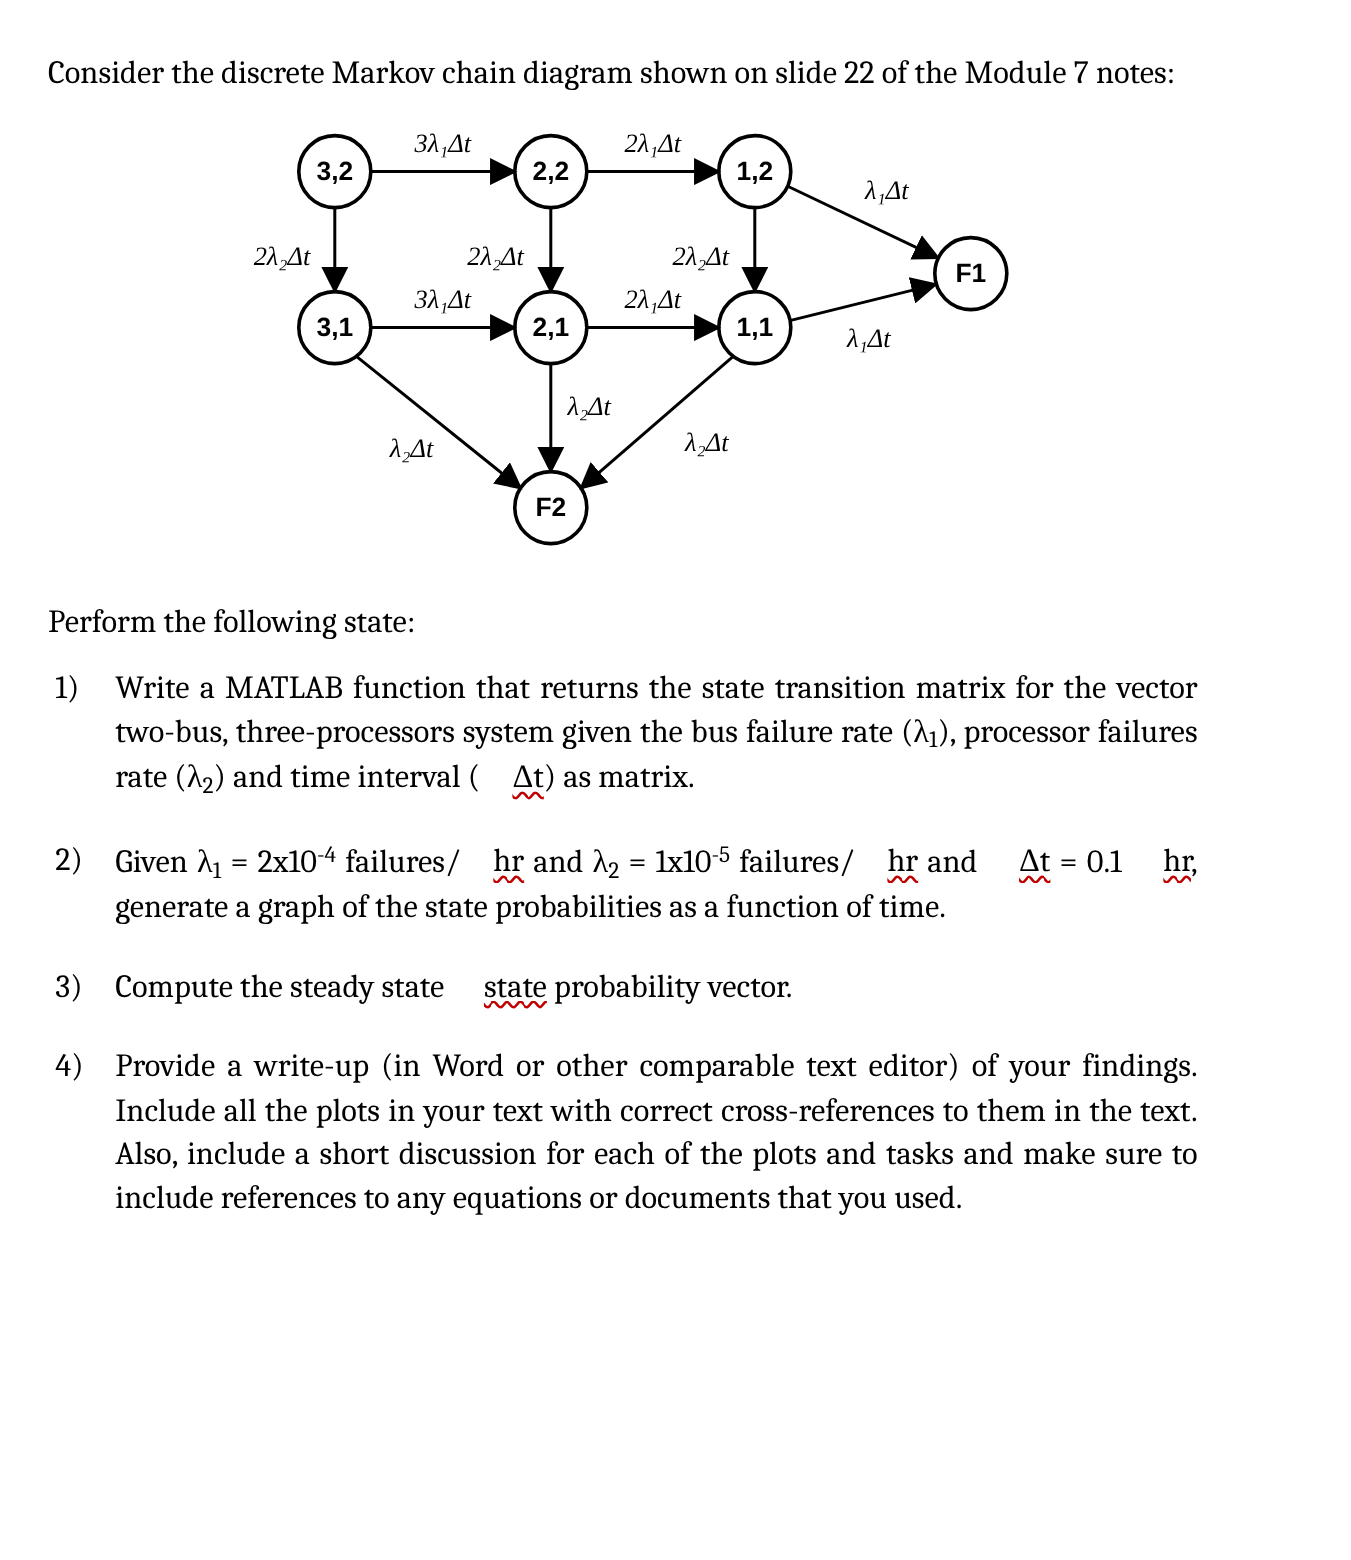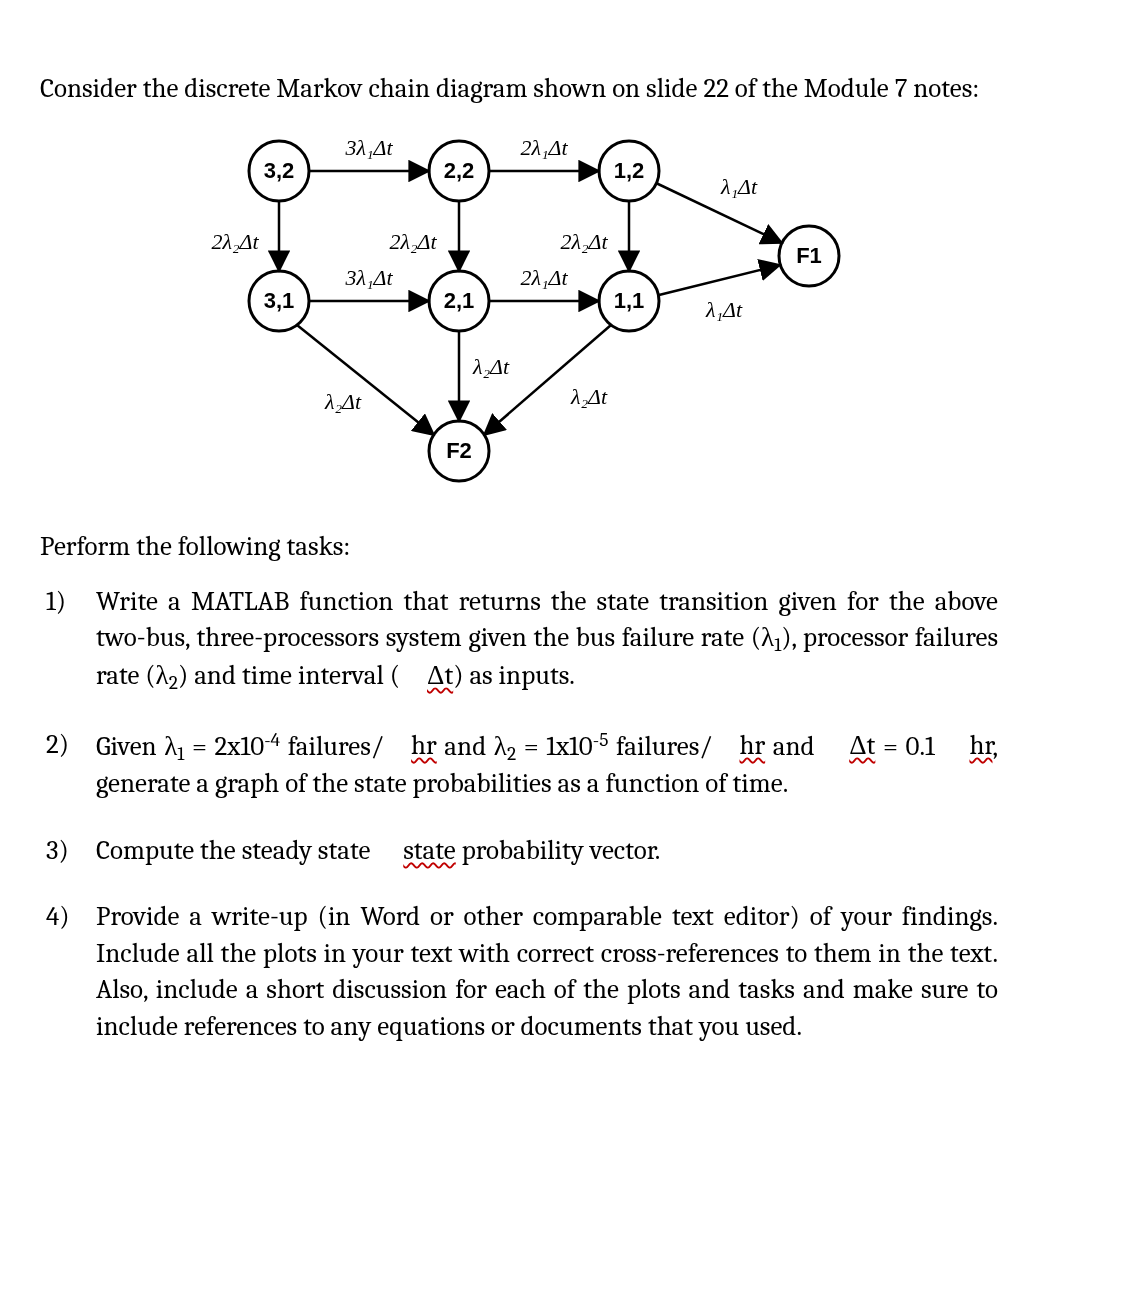--- a/index.html
+++ b/index.html
@@ -4,21 +4,21 @@
 <style>
   html, body {
     margin: 0;
     padding: 0;
     background: #fff;
     font-family: Cambria, Georgia, "Times New Roman", serif;
     color: #000;
   }
   .page {
     width: 1038px;
-    padding: 44px 40px 40px 40px;
+    padding: 16px 40px 40px 40px;
     box-sizing: border-box;
     font-size: 27px;
     line-height: 1.35;
   }
   .intro {
     text-align: justify;
     text-align-last: left;
     margin-bottom: 14px;
   }
   .diagram-wrap {
@@ -134,26 +134,26 @@
       <text class="edgelabel" x="174" y="288">λ₂Δt</text>
 
       <line class="edge" x1="290" y1="210" x2="290" y2="300" marker-end="url(#ah)"></line>
       <text class="edgelabel" x="322" y="253">λ₂Δt</text>
 
       <line class="edge" x1="442" y1="204" x2="315" y2="314" marker-end="url(#ah)"></line>
       <text class="edgelabel" x="420" y="283">λ₂Δt</text>
     </svg>
   </div>
 
-  <p class="tasks-intro">Perform the following tasks:</p>
+  <p class="tasks-intro">Perform the following state:</p>
 
   <ol class="tasks">
     <li>
       <span class="num">1)</span>
-      <span>Write a MATLAB function that returns the state transition given for the above two-bus, three-processors system given the bus failure rate (λ</span><span class="sub">1</span><span>), processor failures rate (λ</span><span class="sub">2</span><span>) and time interval (</span><span class="underline-wave">Δt</span><span>) as inputs.</span>
+      <span>Write a MATLAB function that returns the state transition matrix for the vector two-bus, three-processors system given the bus failure rate (λ</span><span class="sub">1</span><span>), processor failures rate (λ</span><span class="sub">2</span><span>) and time interval (</span><span class="underline-wave">Δt</span><span>) as matrix.</span>
     </li>
 
     <li>
       <span class="num">2)</span>
       <span>Given λ</span><span class="sub">1</span><span> = 2x10</span><span class="sup">-4</span><span> failures/</span><span class="underline-wave">hr</span><span> and λ</span><span class="sub">2</span><span> = 1x10</span><span class="sup">-5</span><span> failures/</span><span class="underline-wave">hr</span><span> and </span><span class="underline-wave">Δt</span><span> = 0.1 </span><span class="underline-wave">hr</span><span>, generate a graph of the state probabilities as a function of time.</span>
     </li>
 
     <li>
       <span class="num">3)</span>
       <span>Compute the steady state </span><span class="underline-wave">state</span><span> probability vector.</span>

